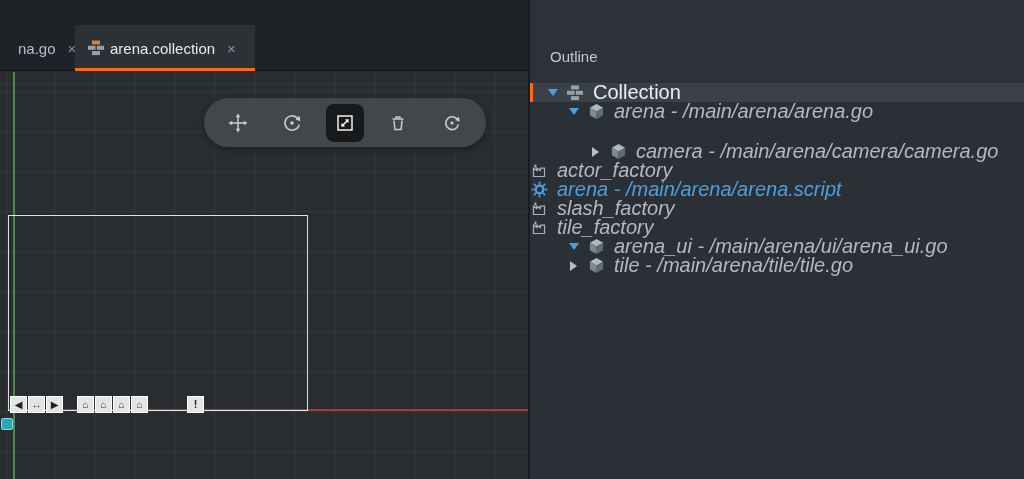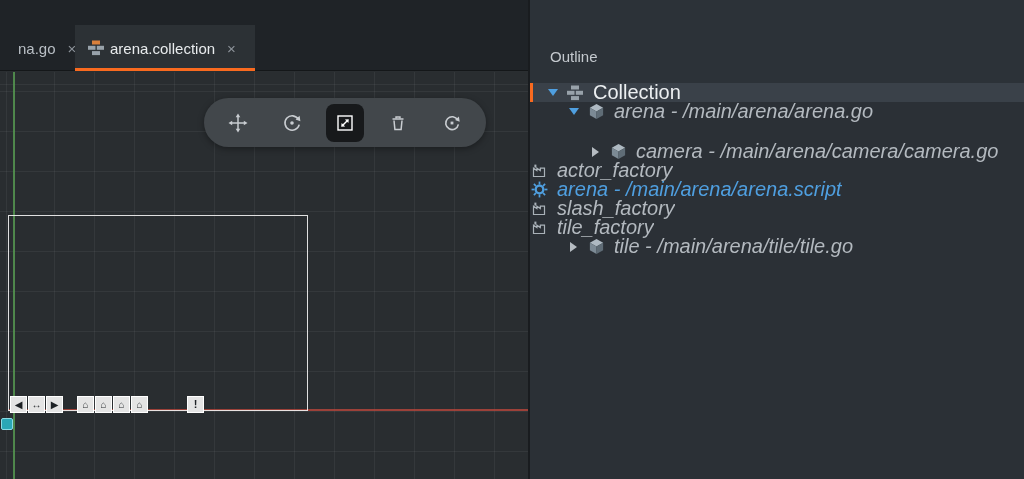--- a/index.html
+++ b/index.html
@@ -249,20 +249,33 @@
       <div class="tree-row lv2n">
         <span class="node-icon">
           <svg viewBox="0 0 16 16" width="16" height="16">
             <path d="M2.5 13.5 V5.2 l3.4 2.4 V5.2 l3.4 2.4 V5.2 h4.2 v8.3 z" fill="none" stroke="#a9b1b8" stroke-width="1.2"></path>
             <rect x="3.4" y="1.6" width="2" height="3" fill="#a9b1b8"></rect>
           </svg>
         </span>
         <span class="node-label">tile_factory</span>
       </div>
 
+      <div class="tree-row lv1">
+        <span class="twisty">
+            <span class="tw-down"></span>
+          </span>
+        <span class="node-icon">
+          <svg viewBox="0 0 18 18" width="17" height="17">
+            <polygon points="9,1 16,5 9,9 2,5" fill="#aeb9c2"></polygon>
+            <polygon points="2,5 9,9 9,17 2,13" fill="#7c8a95"></polygon>
+            <polygon points="16,5 9,9 9,17 16,13" fill="#5f6c76"></polygon>
+          </svg>
+        </span>
+        <span class="node-label">arena_ui - /main/arena/ui/arena_ui.go</span>
+      </div>
 
 
       <div class="tree-row lv1">
         <span class="twisty">
             <span class="tw-right"></span>
           </span>
         <span class="node-icon">
           <svg viewBox="0 0 18 18" width="17" height="17">
             <polygon points="9,1 16,5 9,9 2,5" fill="#aeb9c2"></polygon>
             <polygon points="2,5 9,9 9,17 2,13" fill="#7c8a95"></polygon>

